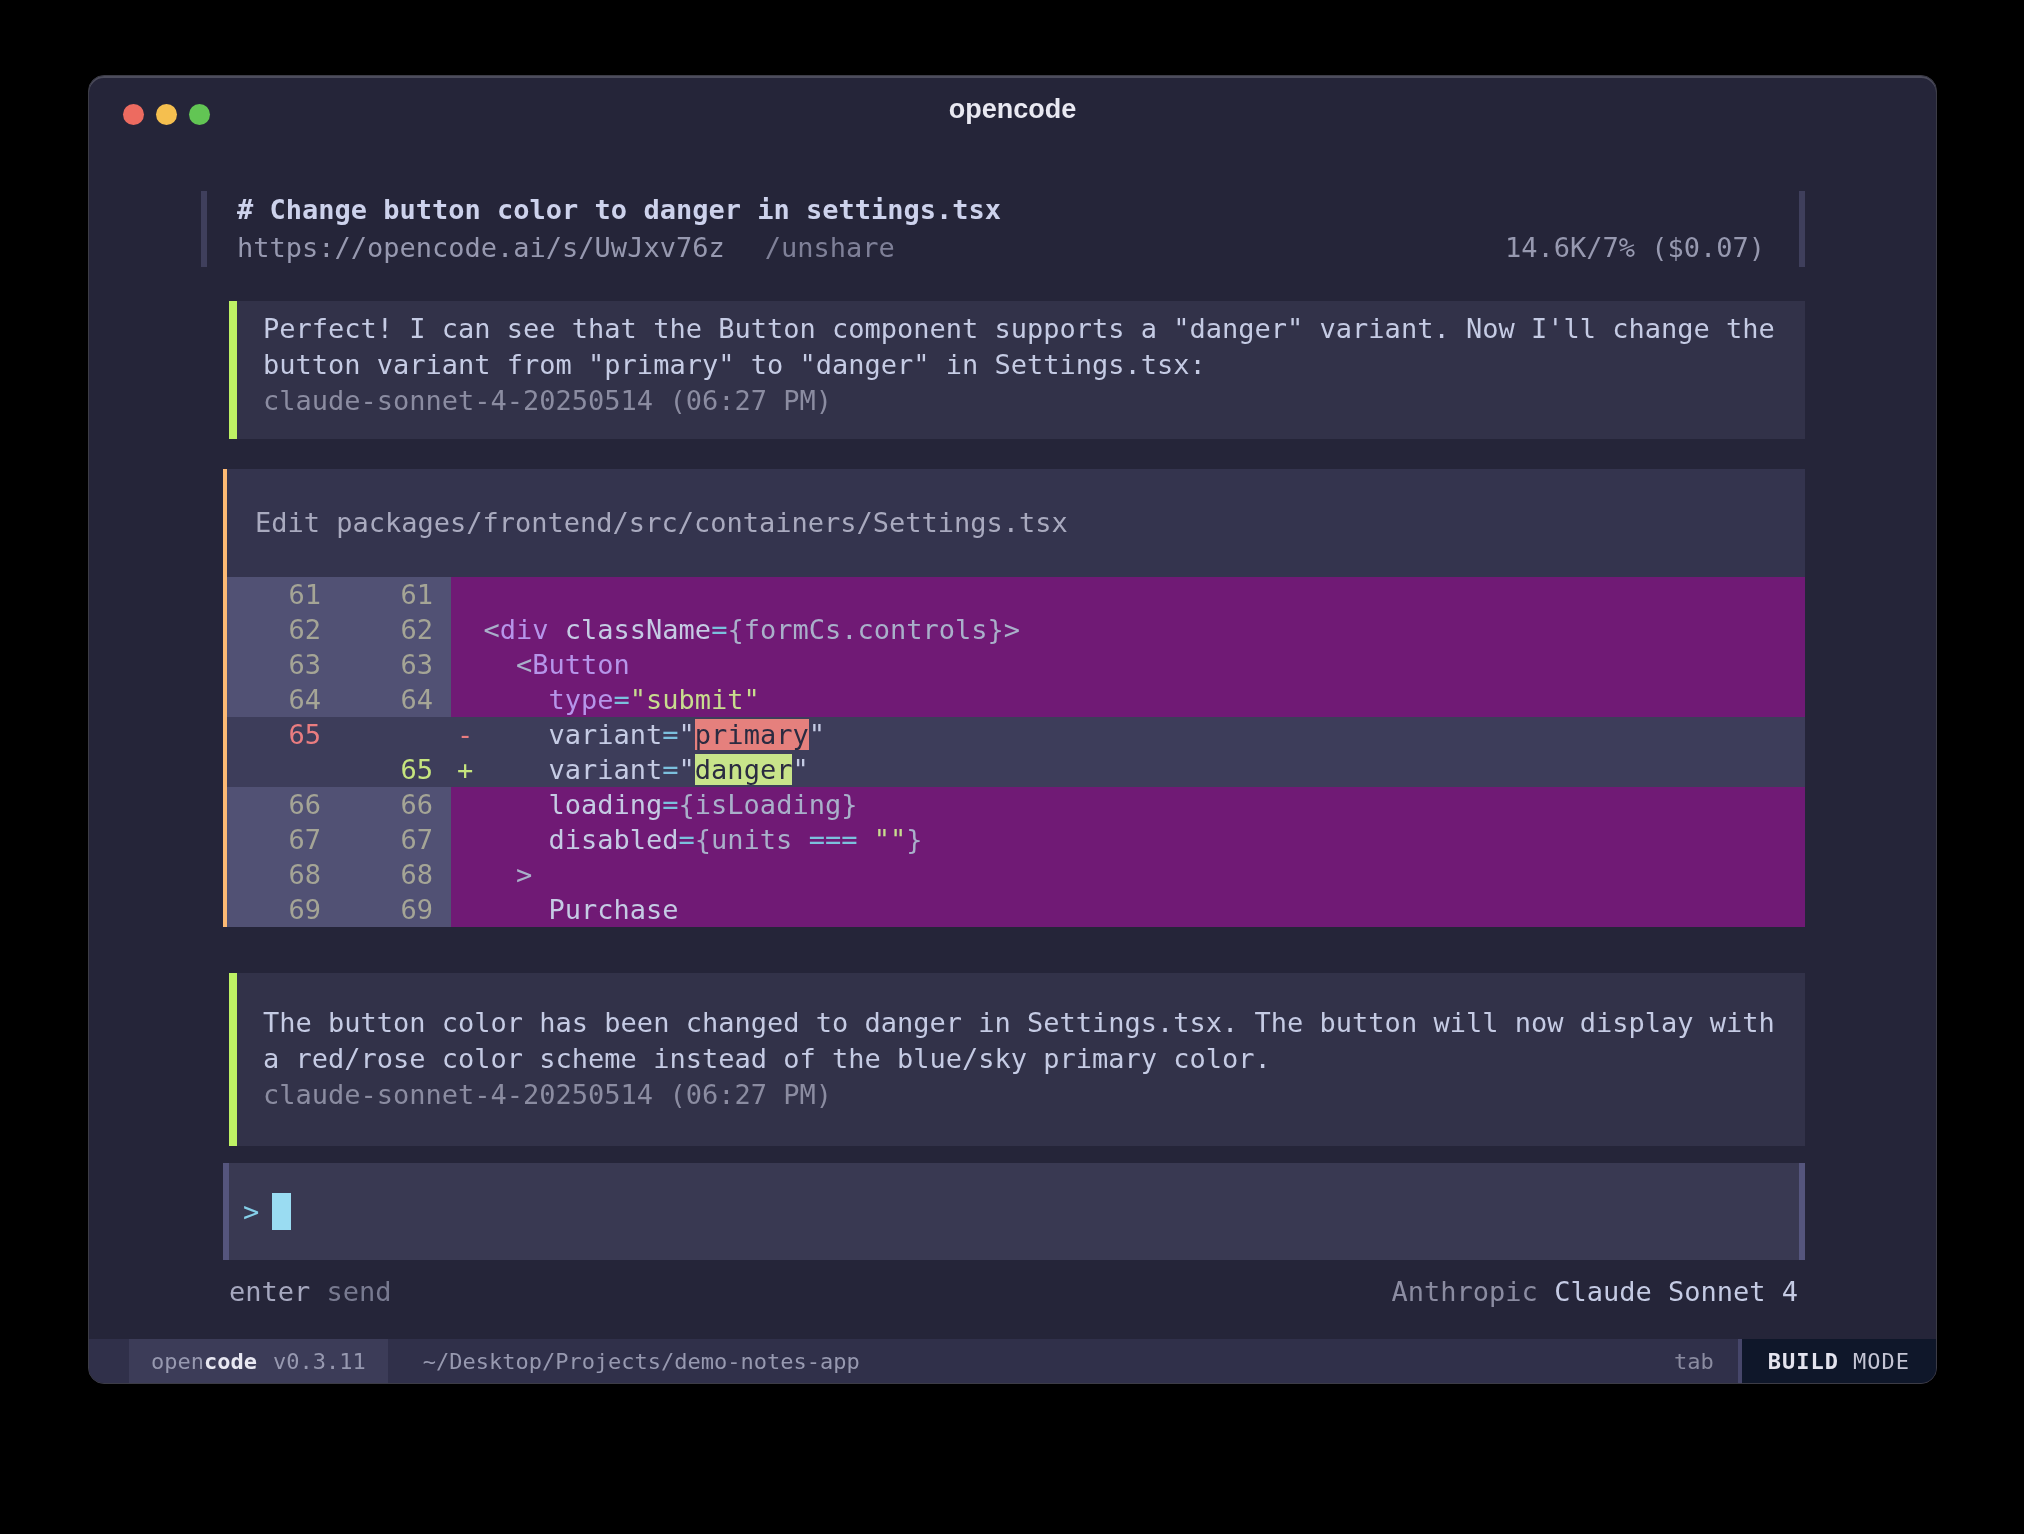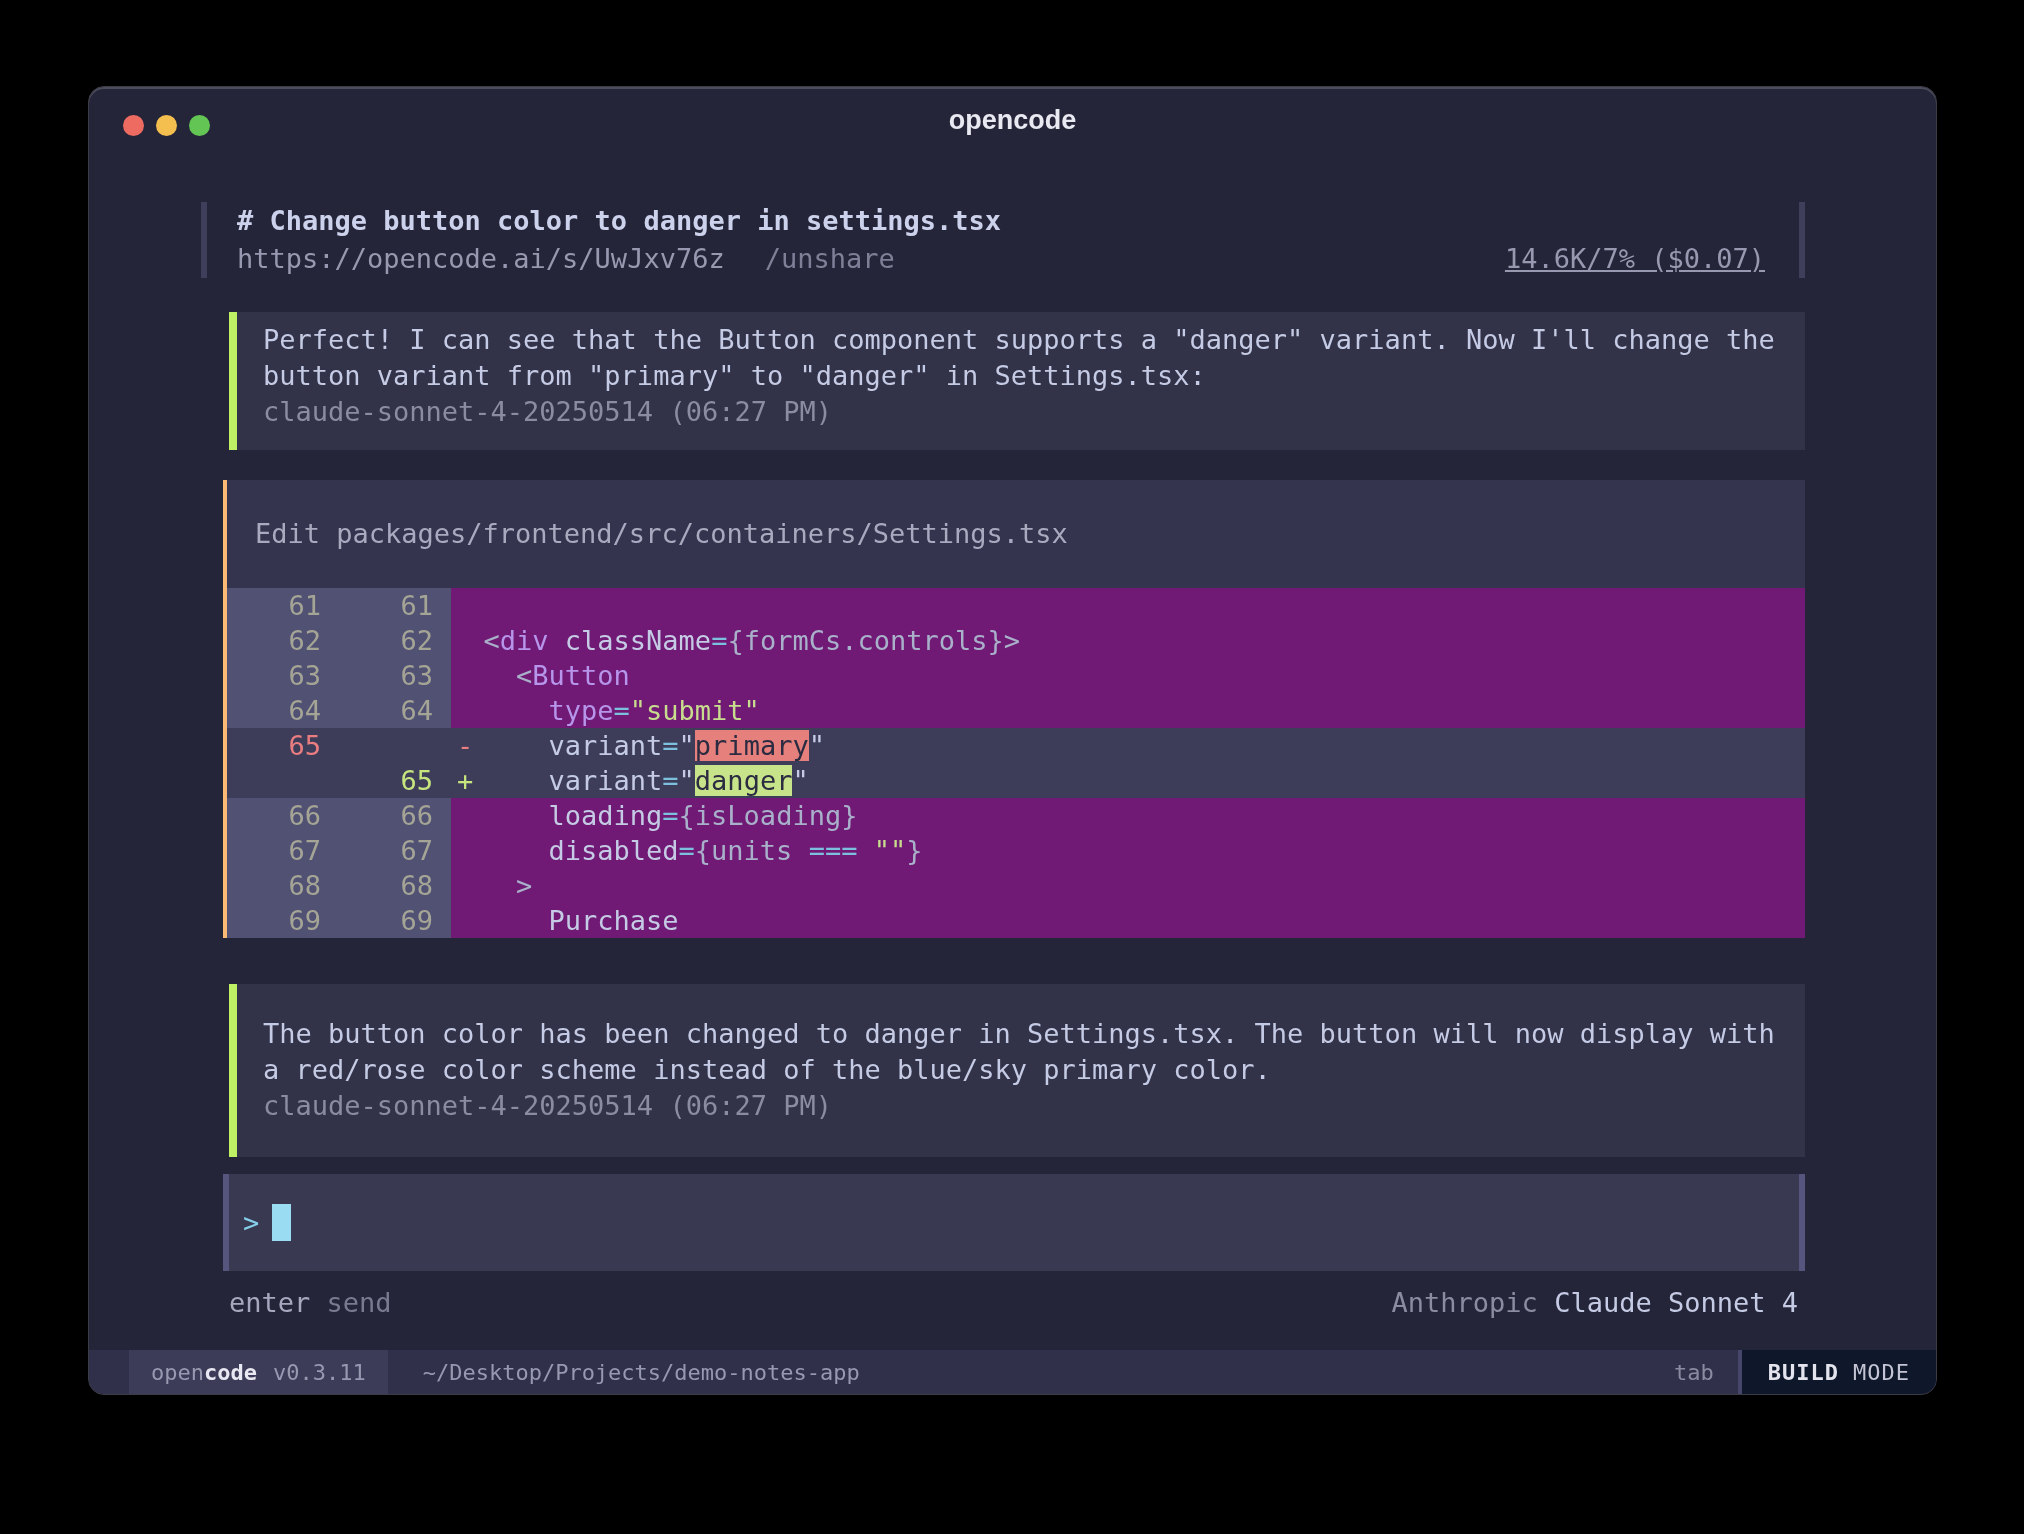--- a/index.html
+++ b/index.html
@@ -2,21 +2,21 @@
 <html><head>
 <meta charset="utf-8">
 <style>
   * { margin:0; padding:0; box-sizing:border-box; }
   html,body { background:#000; }
   body {
     width:2024px; height:1534px; position:relative; overflow:hidden;
     font-family:"DejaVu Sans Mono", monospace;
   }
   .window {
-    position:absolute; left:88px; top:86px; width:1849px; height:1309px;
+    position:absolute; left:88px; top:75px; width:1849px; height:1309px;
     background:#252539; border:1px solid #3c3c46; border-radius:16px;
     box-shadow: inset 0 2px 0 rgba(255,255,255,0.18);
     overflow:hidden; display:flex; flex-direction:column;
   }
   
   .titlebar { height:60px; flex:none; position:relative; display:flex; align-items:center; justify-content:center; }
   .lights { position:absolute; left:34px; top:28px; display:flex; gap:12px; }
   .light { width:21px; height:21px; border-radius:50%; }
   .light.red{ background:#ed6b60; } .light.yellow{ background:#f5bf4f; } .light.green{ background:#62c554; }
   .win-title { font-family:"Liberation Sans", sans-serif; font-weight:bold; font-size:27px; color:#e9e9f2; margin-top:6px; }
@@ -26,21 +26,21 @@
     margin:55px 131px 0 112px; position:relative;
     border-left:6px solid #3f3f5c; padding-left:30px;
     font-size:27px; line-height:38px;
   }
   .session-header::after { content:""; position:absolute; right:0; top:0; bottom:0; width:6px; background:#3f3f5c; }
   .sh-title { font-weight:bold; color:#cdd2ec; }
   .sh-row2 { display:flex; align-items:baseline; }
   .sh-url { color:#9799b0; }
   .sh-unshare { color:#7f8098; margin-left:40px; }
   .sh-spacer { flex:1; }
-  .sh-stats { color:#9799b0; margin-right:40px;text-decoration:underline; }
+  .sh-stats { color:#9799b0; margin-right:40px; }
 
   
   .msg {
     margin:0 131px 0 140px; border-left:8px solid #bef264; background:#323249;
     font-size:27px; line-height:36px; color:#c5cbe4; padding-left:26px;
   }
   .msg.msg-a { margin-top:34px; padding-top:10px; padding-bottom:20px; }
   .msg.msg-b { margin-top:46px; padding-top:32px; padding-bottom:33px; }
   .msg .meta { color:#8b8ca1; }
 

